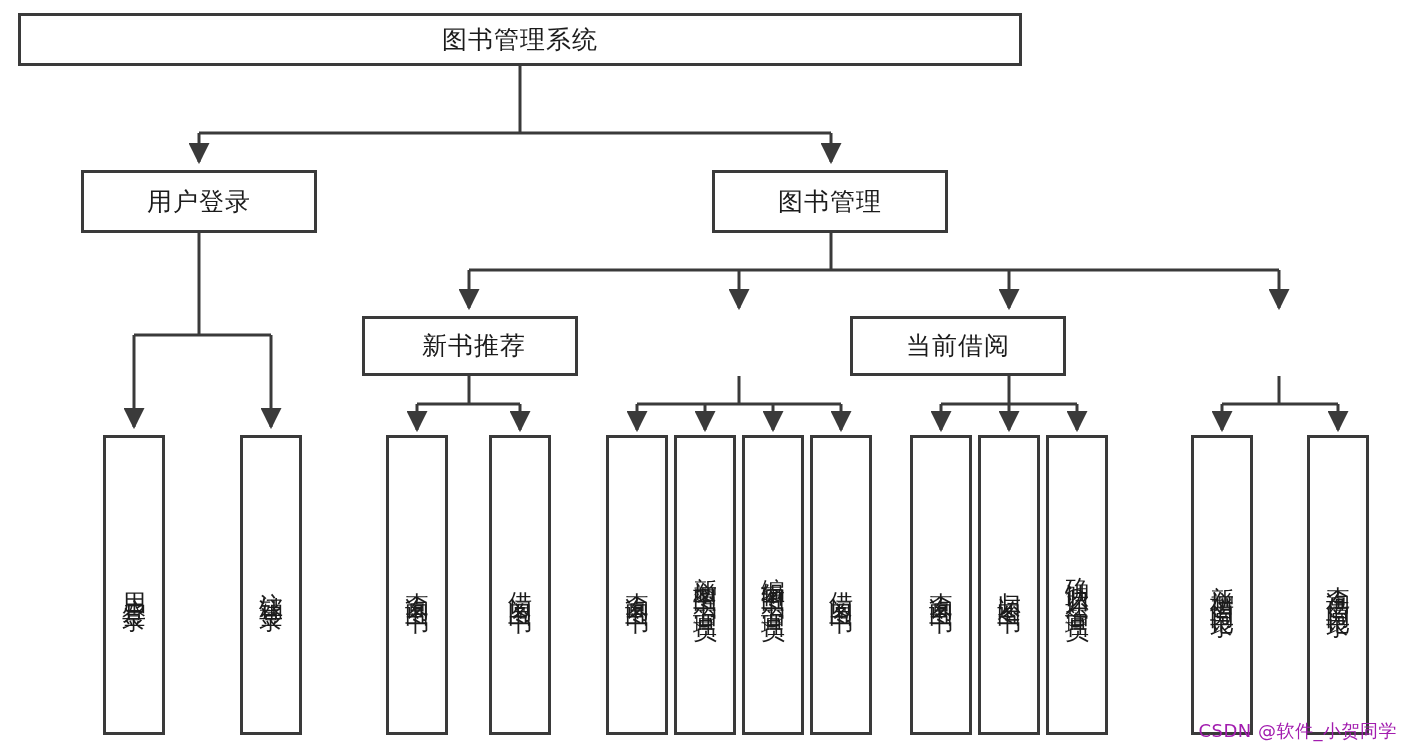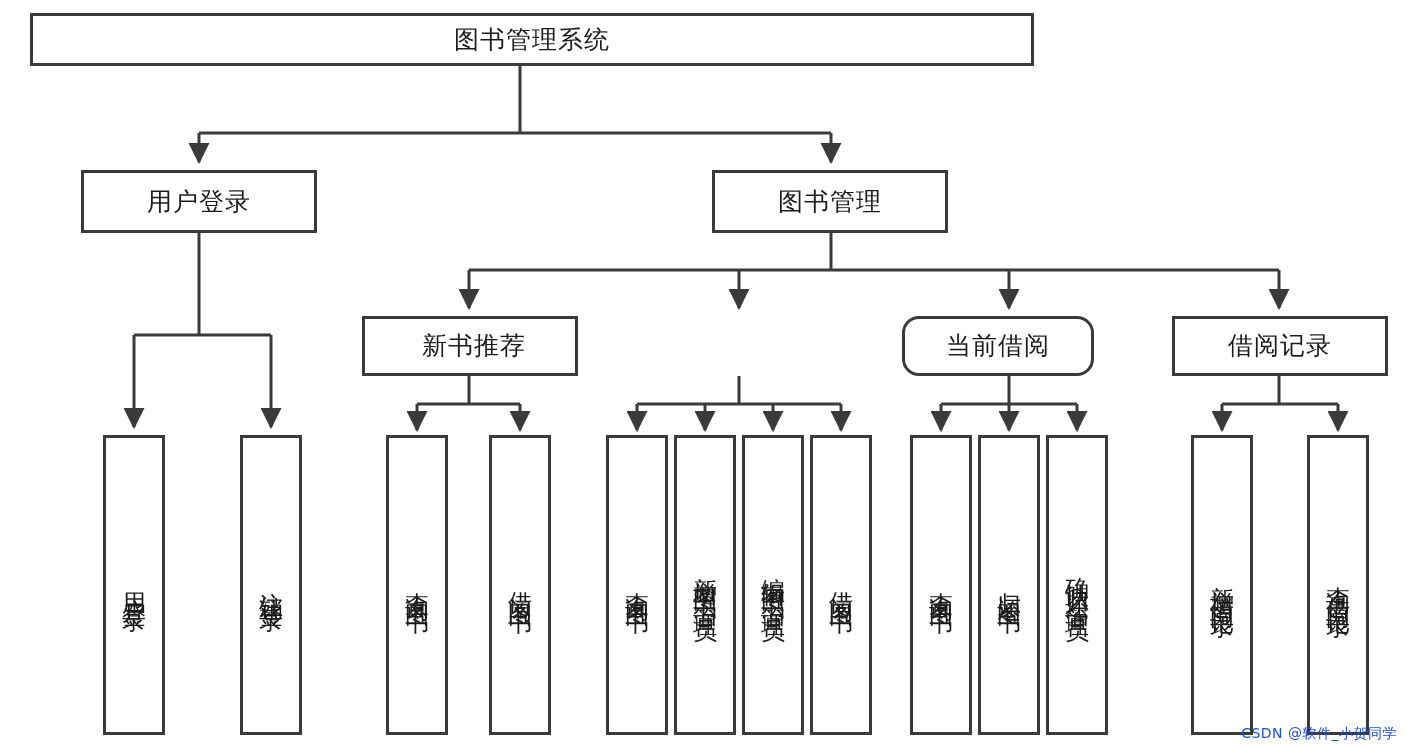--- a/index.html
+++ b/index.html
@@ -65,22 +65,22 @@
     top: 0;
     width: 1405px;
     height: 747px;
     pointer-events: none;
   }
   
   .watermark {
     position: absolute;
     right: 8px;
     bottom: 4px;
-    font-size: 14px;
-    color: #1d4ed8;
+    font-size: 18px;
+    color: #a21caf;
     white-space: nowrap;
     letter-spacing: 0.5px;
   }
 </style>
 </head>
 <body>
 
 <div id="canvas">
 
   <svg class="svg-layer" viewBox="0 0 1405 747" width="1405" height="747">
@@ -126,44 +126,41 @@
       <path d="M 1009 404 L 1009 430" marker-end="url(#arrow)"></path>
       <path d="M 1077 404 L 1077 430" marker-end="url(#arrow)"></path>
 
       <path d="M 1279 376 L 1279 404"></path>
       <path d="M 1222 404 L 1338 404"></path>
       <path d="M 1222 404 L 1222 430" marker-end="url(#arrow)"></path>
       <path d="M 1338 404 L 1338 430" marker-end="url(#arrow)"></path>
     </g>
   </svg>
 
-  <div class="node horiz root" style="left:18px; top:13px; width:1004px; height:53px;margin-left:12px;">
+  <div class="node horiz root" style="left:18px; top:13px; width:1004px; height:53px;">
     <span class="label">图书管理系统</span>
   </div>
 
   <div class="node horiz" style="left:81px; top:170px; width:236px; height:63px;">
     <span class="label">用户登录</span>
   </div>
 
   <div class="node horiz" style="left:712px; top:170px; width:236px; height:63px;text-align:center;">
     <span class="label">图书管理</span>
   </div>
 
   <div class="node horiz" style="left:362px; top:316px; width:216px; height:60px;padding-left:8px;">
     <span class="label">新书推荐</span>
   </div>
 
 
-  <div class="node horiz" style="left:902px; top:316px; width:192px; height:60px;border-radius:17px;">
+  <div class="node horiz" style="left:850px; top:316px; width:216px; height:60px;">
     <span class="label">当前借阅</span>
   </div>
 
-  <div class="node horiz" style="left:1172px; top:316px; width:216px; height:60px;">
-    <span class="label">借阅记录</span>
-  </div>
 
   <div class="node vert" style="left:103px; top:435px; width:62px; height:300px;">
     <span class="label">用户登录</span>
   </div>
 
   <div class="node vert" style="left:240px; top:435px; width:62px; height:300px;">
     <span class="label">注销登录</span>
   </div>
 
   <div class="node vert" style="left:386px; top:435px; width:62px; height:300px;">

